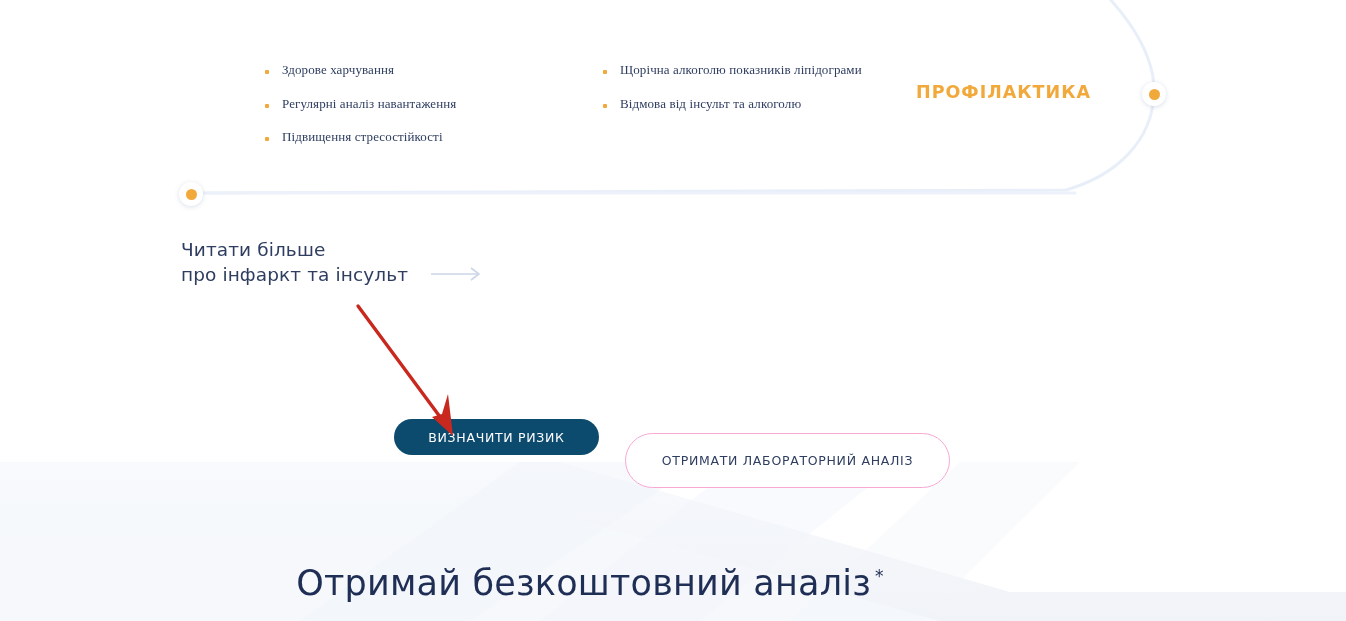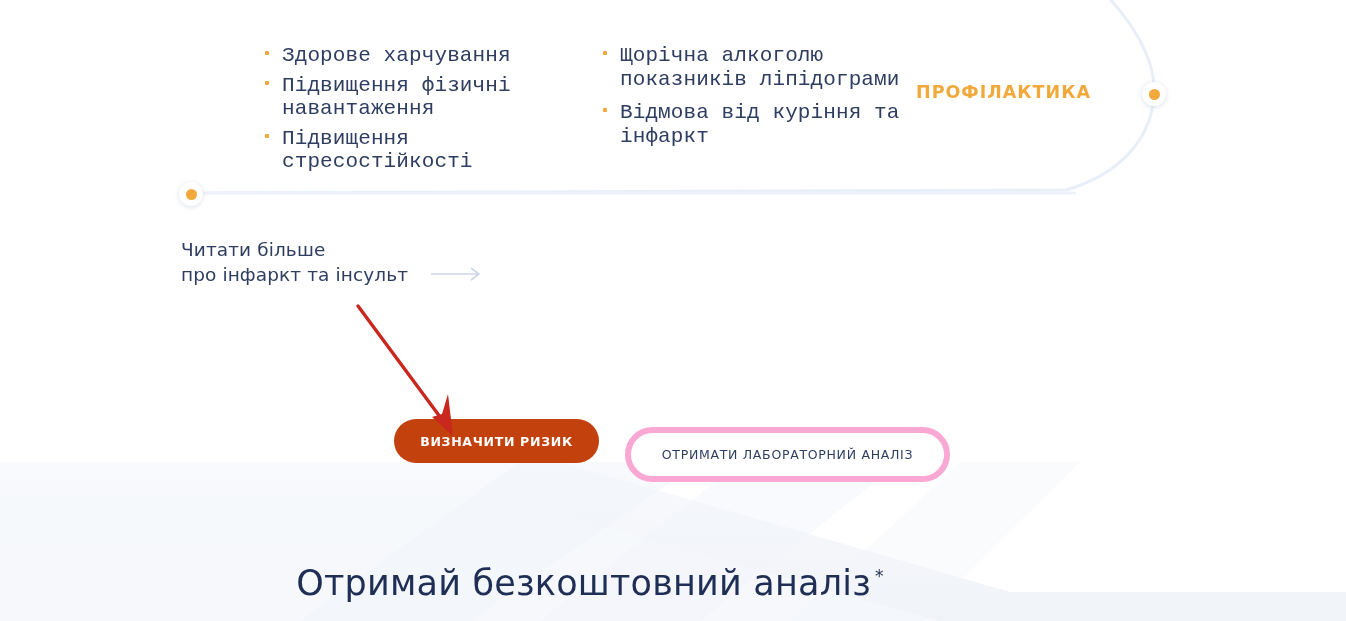--- a/index.html
+++ b/index.html
@@ -86,24 +86,25 @@
   ul.bullet-list {
     list-style: none;
     margin: 0;
     padding: 0;
   }
   ul.bullet-list li {
     position: relative;
     padding-left: 24px;
     margin-bottom: 6px;
     color: #2E3D60;
-    font-size: 21px;
+    font-size: 13px;
     line-height: 1.12;
-    font-family: Liberation Mono, monospace;
+    font-family: Liberation Serif, serif;
     letter-spacing: 0.1px;
+    margin-top: 19px;
   }
   ul.bullet-list li::before {
     content: "";
     position: absolute;
     left: 7px;
     top: 7px;
     width: 4px;
     height: 4px;
     background: #F2A93B;
     border-radius: 1px;
@@ -156,34 +157,34 @@
   }
   .btn {
     border: none;
     cursor: pointer;
     font-family: "DejaVu Sans", "Liberation Sans", sans-serif;
     letter-spacing: 0.7px;
     white-space: nowrap;
   }
   .btn-primary {
     width: 205px;
-    height: 44px;
+    height: 36px;
     border-radius: 26px;
-    background: #c2410c;
+    background: #0c4a6e;
     color: #ffffff;
     font-size: 12.5px;
-    font-weight: bold;
+    font-weight: normal;
   }
   .btn-secondary {
     width: 325px;
     height: 55px;
-    margin-top: 8px;
+    margin-top: 14px;
     border-radius: 28px;
     background: #ffffff;
-    border: 6px solid #f9a8d4;
+    border: 1px solid #f9a8d4;
     color: #2E3D60;
     font-size: 12.5px;
   }
 
   
   .annot-svg {
     position: absolute;
     left: 0;
     top: 0;
     width: 1346px;
@@ -236,28 +237,28 @@
   </svg>
 
   <div class="node-dot" id="node-right"></div>
   <div class="node-dot" id="node-left"></div>
 
   <div class="prevention">
     <div class="bullet-columns">
       <div class="bullet-col col-left">
         <ul class="bullet-list">
           <li>Здорове харчування</li>
-          <li>Підвищення фізичні навантаження</li>
+          <li>Регулярні аналіз навантаження</li>
           <li>Підвищення стресостійкості</li>
         </ul>
       </div>
       <div class="bullet-col col-right">
         <ul class="bullet-list col-right">
           <li>Щорічна алкоголю показників ліпідограми</li>
-          <li>Відмова від куріння та інфаркт</li>
+          <li>Відмова від інсульт та алкоголю</li>
         </ul>
       </div>
     </div>
   </div>
 
   <div class="prevention-label">ПРОФІЛАКТИКА</div>
 
   <div class="read-more">
     <div class="read-more-text">Читати більше
 про інфаркт та інсульт</div>

